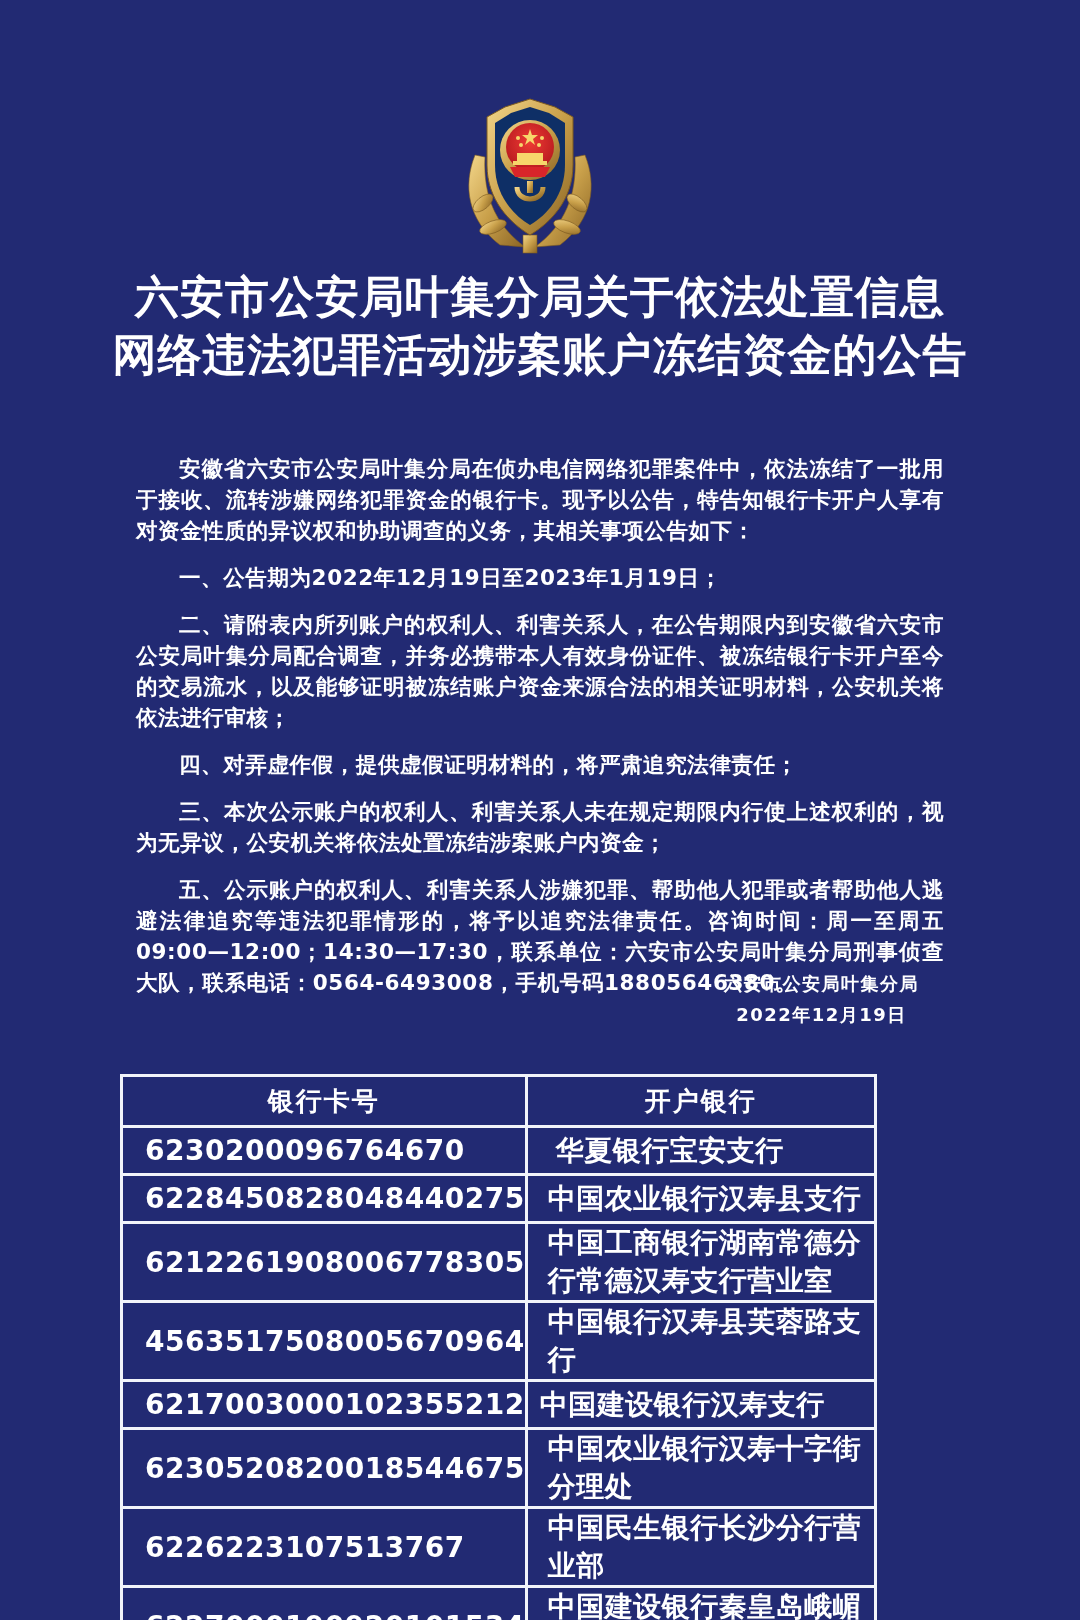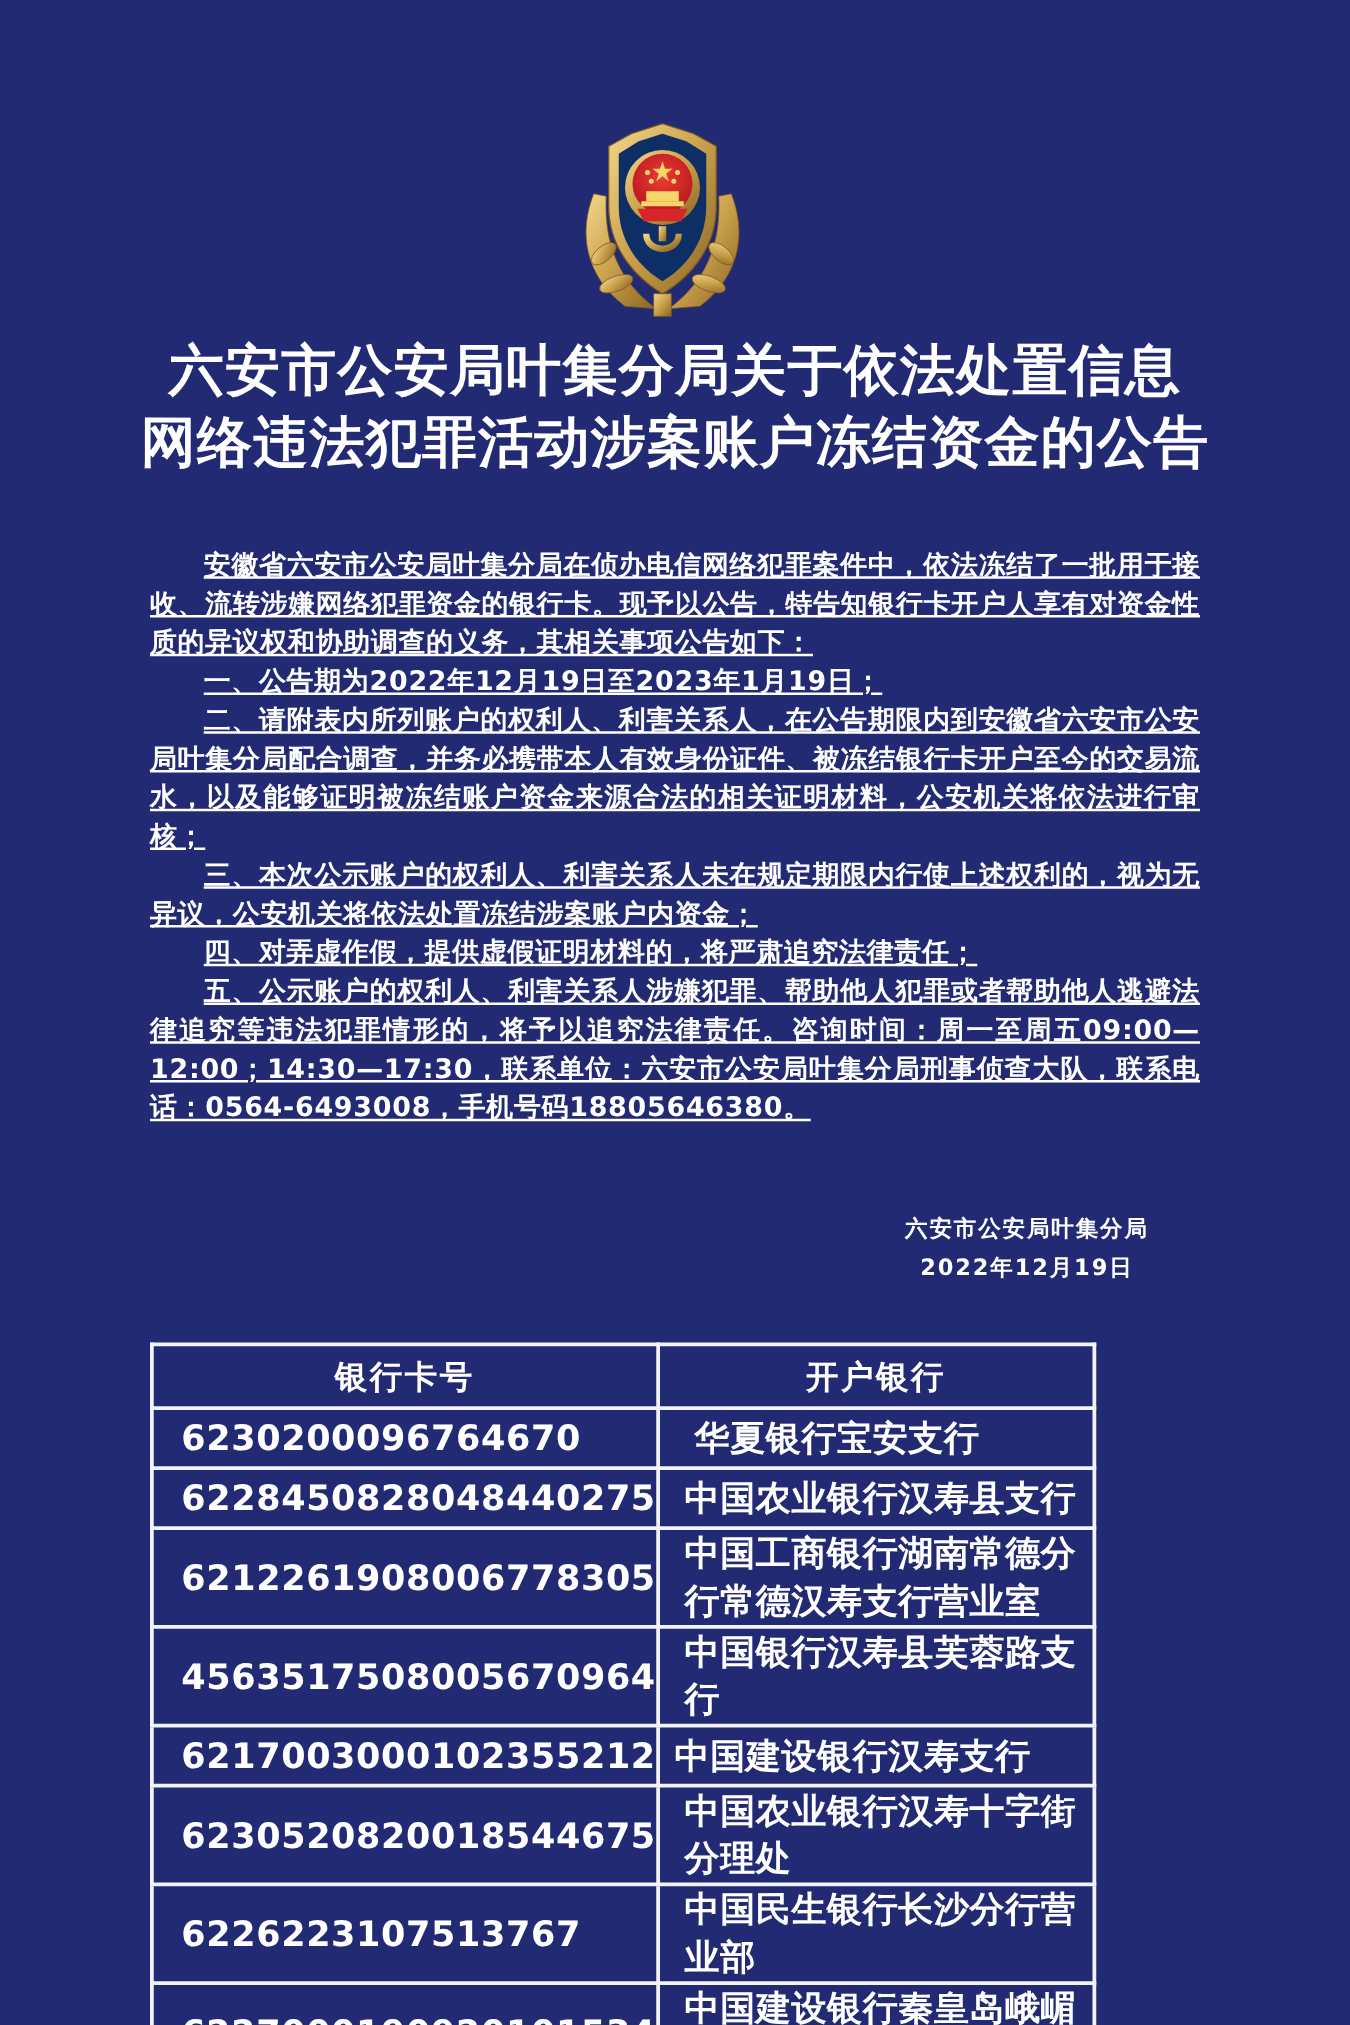--- a/index.html
+++ b/index.html
@@ -22,21 +22,21 @@
     font-weight: bold; font-size: 44px; line-height: 58px; letter-spacing: 1px;
   }
   .title div { white-space: nowrap; }
 
   
   .body-text {
     position: absolute; left: 120px; top: 437px; width: 840px;
     font-size: 21.5px; line-height: 31px; font-weight: bold;
     text-align: justify; letter-spacing: 0.6px;
   }
-  .body-text p { margin: 0; text-decoration: underline; }
+  .body-text p { margin: 16px; }
   .indent { text-indent: 2em; }
 
   
   .signature {
     position: absolute; left: 680px; top: 968px; width: 283px;
     text-align: center; font-size: 18px; line-height: 31px; font-weight: bold;
     letter-spacing: 1.5px;
   }
 
   
@@ -102,22 +102,22 @@
 
   <div class="title">
     <div>六安市公安局叶集分局关于依法处置信息</div>
     <div>网络违法犯罪活动涉案账户冻结资金的公告</div>
   </div>
 
   <div class="body-text">
     <p class="indent">安徽省六安市公安局叶集分局在侦办电信网络犯罪案件中，依法冻结了一批用于接收、流转涉嫌网络犯罪资金的银行卡。现予以公告，特告知银行卡开户人享有对资金性质的异议权和协助调查的义务，其相关事项公告如下：</p>
     <p class="indent">一、公告期为2022年12月19日至2023年1月19日；</p>
     <p class="indent">二、请附表内所列账户的权利人、利害关系人，在公告期限内到安徽省六安市公安局叶集分局配合调查，并务必携带本人有效身份证件、被冻结银行卡开户至今的交易流水，以及能够证明被冻结账户资金来源合法的相关证明材料，公安机关将依法进行审核；</p>
+    <p class="indent">四、对弄虚作假，提供虚假证明材料的，将严肃追究法律责任；</p>
     <p class="indent">三、本次公示账户的权利人、利害关系人未在规定期限内行使上述权利的，视为无异议，公安机关将依法处置冻结涉案账户内资金；</p>
-    <p class="indent">四、对弄虚作假，提供虚假证明材料的，将严肃追究法律责任；</p>
     <p class="indent">五、公示账户的权利人、利害关系人涉嫌犯罪、帮助他人犯罪或者帮助他人逃避法律追究等违法犯罪情形的，将予以追究法律责任。咨询时间：周一至周五09:00—12:00；14:30—17:30，联系单位：六安市公安局叶集分局刑事侦查大队，联系电话：0564-6493008，手机号码18805646380。</p>
   </div>
 
   <div class="signature">
     <div>六安市公安局叶集分局</div>
     <div>2022年12月19日</div>
   </div>
 
   <div class="table-wrap">
     <table>

